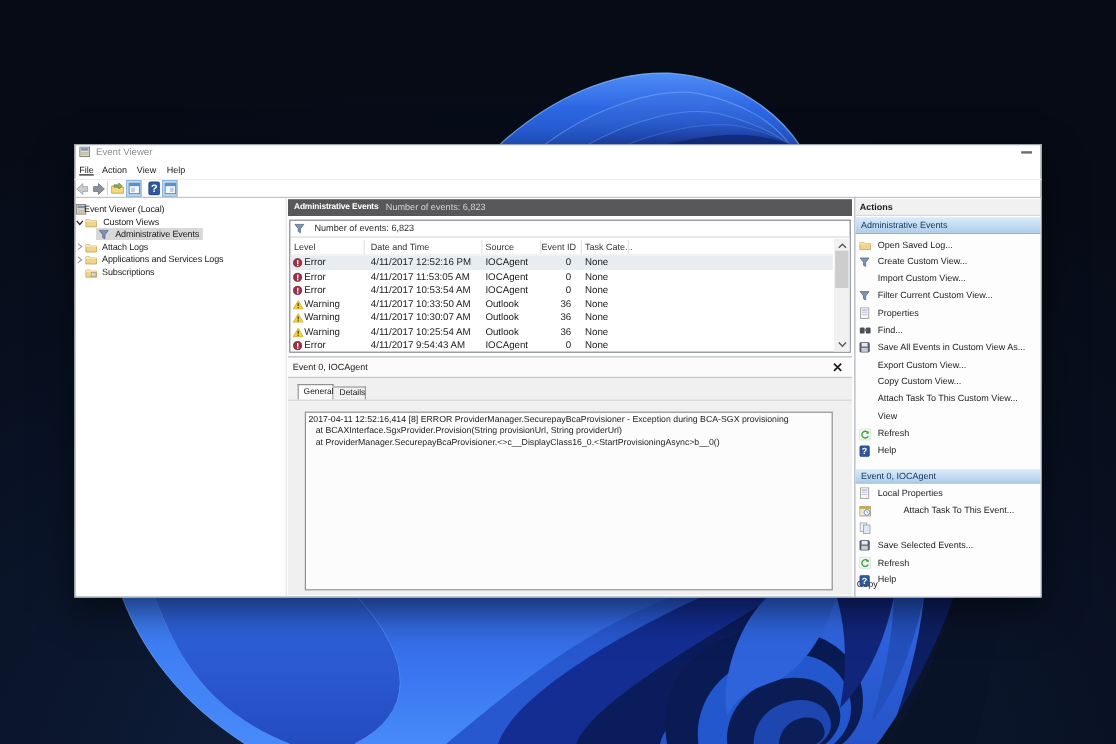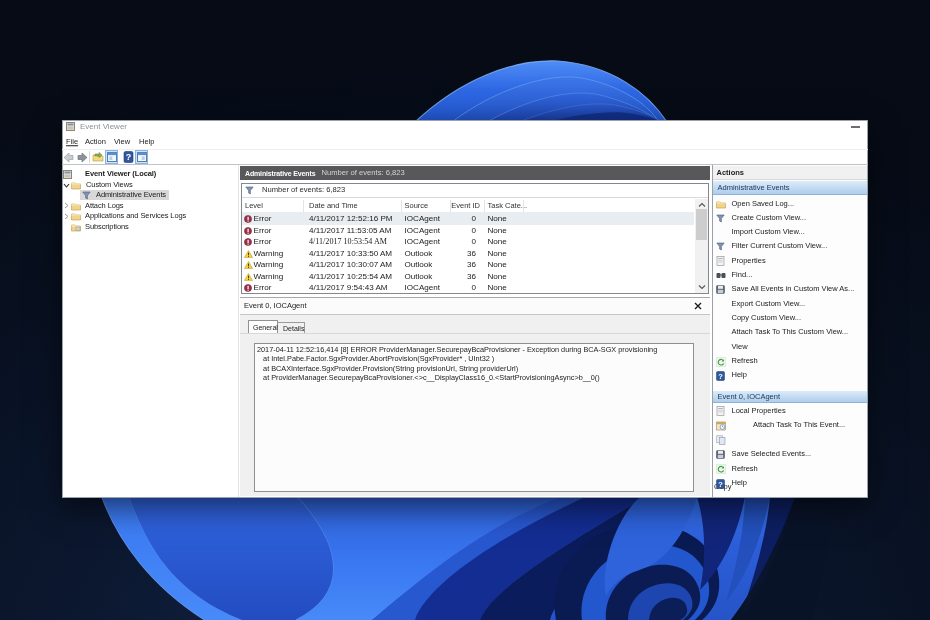--- a/index.html
+++ b/index.html
@@ -162,21 +162,21 @@
       <rect x=".5" y=".5" width="9" height="2.6" fill="#5a8fd0"></rect>
       <rect x="4.7" y="4.4" width="3" height="3.6" fill="#b8cfe6"></rect>
     </svg>
 <div class="abs" style="left:-1px;top:43px;width:806px;height:1px;background:#bfc4c9;"></div>
 <div class="abs" style="left:17px;top:68.5px;width:89px;height:10.0px;background:#d8d8d8;"></div>
 <svg class="ic" style="left:0px;top:48.5px" width="9" height="9" viewBox="0 0 9 9">
       <rect x="0.5" y="0.5" width="8" height="8" fill="#e8e4d8" stroke="#8a8578"></rect>
       <rect x="1.5" y="1.5" width="6" height="2" fill="#7a90b8"></rect>
       <rect x="1.5" y="4.5" width="6" height="3" fill="#c8c2b0"></rect>
     </svg>
-<div class="tx" style="left:22px;top:53.25px;transform:translateY(-50%);font-size:7.5px;color:#1b1b1b;font-weight:bold;letter-spacing:-0.1px;">Event Viewer (Local)</div>
+<div class="tx" style="left:7px;top:53.25px;transform:translateY(-50%);font-size:7.5px;color:#1b1b1b;font-weight:normal;letter-spacing:-0.1px;">Event Viewer (Local)</div>
 <svg class="ic" style="left:-0.5px;top:60.5px" width="7" height="7" viewBox="0 0 7 7">
       <path d="M 1,2 L 3.5,5 L 6,2" fill="none" stroke="#262626" stroke-width="1.1"></path>
     </svg>
 <svg class="ic" style="left:7.5px;top:59.5px" width="10" height="9" viewBox="0 0 10 9">
       <path d="M .5,2 L .5,8 L 9.5,8 L 9.5,3 L 5,3 L 4,2 Z" fill="#f2d387" stroke="#b49b53" stroke-width=".6"></path>
       <path d="M .5,3.8 L 9.5,3.8 L 9.5,3 L 5,3 L 4,2 L .5,2 Z" fill="#f8e3ae"></path>
     </svg>
 <div class="tx" style="left:23px;top:63.75px;transform:translateY(-50%);font-size:7.5px;color:#1b1b1b;font-weight:normal;letter-spacing:-0.1px;">Custom Views</div>
 <svg class="ic" style="left:19px;top:69.5px" width="9" height="9" viewBox="0 0 9 9">
       <path d="M .8,1 L 8.2,1 L 5.4,4.6 L 5.4,8 L 3.6,7 L 3.6,4.6 Z" fill="#7f93b5" stroke="#4e5f7e" stroke-width=".6"></path>
@@ -245,21 +245,21 @@
 <div class="tx" style="left:246px;top:109.525px;transform:translateY(-50%);font-size:8.1px;color:#1b1b1b;font-weight:normal;">4/11/2017 11:53:05 AM</div>
 <div class="tx" style="left:341.5px;top:109.525px;transform:translateY(-50%);font-size:8.1px;color:#1b1b1b;font-weight:normal;">IOCAgent</div>
 <div class="tx" style="left:383px;top:109.525px;width:30px;text-align:right;transform:translateY(-50%);font-size:8.1px;color:#1b1b1b;">0</div>
 <div class="tx" style="left:424.5px;top:109.525px;transform:translateY(-50%);font-size:8.1px;color:#1b1b1b;font-weight:normal;">None</div>
 <svg class="ic" style="left:181px;top:117.07499999999999px" width="8" height="8" viewBox="0 0 8 8">
       <circle cx="4" cy="4" r="3.6" fill="#9b3048" stroke="#6e1f33" stroke-width=".5"></circle>
       <rect x="3.5" y="1.8" width="1.2" height="3.2" fill="#fff"></rect>
       <rect x="3.5" y="5.6" width="1.2" height="1.1" fill="#fff"></rect>
     </svg>
 <div class="tx" style="left:190.5px;top:121.07499999999999px;transform:translateY(-50%);font-size:8.1px;color:#1b1b1b;font-weight:normal;">Error</div>
-<div class="tx" style="left:246px;top:121.07499999999999px;transform:translateY(-50%);font-size:8.1px;color:#1b1b1b;font-weight:normal;font-family:Liberation Serif, serif;">4/11/2017 10:53:54 AM</div>
+<div class="tx" style="left:246px;top:121.07499999999999px;transform:translateY(-50%);font-size:8.1px;color:#1b1b1b;font-weight:normal;">4/11/2017 10:53:54 AM</div>
 <div class="tx" style="left:341.5px;top:121.07499999999999px;transform:translateY(-50%);font-size:8.1px;color:#1b1b1b;font-weight:normal;">IOCAgent</div>
 <div class="tx" style="left:383px;top:121.07499999999999px;width:30px;text-align:right;transform:translateY(-50%);font-size:8.1px;color:#1b1b1b;">0</div>
 <div class="tx" style="left:424.5px;top:121.07499999999999px;transform:translateY(-50%);font-size:8.1px;color:#1b1b1b;font-weight:normal;">None</div>
 <svg class="ic" style="left:181px;top:128.625px" width="9" height="8" viewBox="0 0 9 8">
       <path d="M 4.5,.5 L 8.7,7.6 L .3,7.6 Z" fill="#f5d13c" stroke="#b39a20" stroke-width=".5"></path>
       <rect x="4" y="2.6" width="1" height="2.6" fill="#4a3b00"></rect>
       <rect x="4" y="5.9" width="1" height="1" fill="#4a3b00"></rect>
     </svg>
 <div class="tx" style="left:190.5px;top:132.625px;transform:translateY(-50%);font-size:8.1px;color:#1b1b1b;font-weight:normal;">Warning</div>
 <div class="tx" style="left:246px;top:132.625px;transform:translateY(-50%);font-size:8.1px;color:#1b1b1b;font-weight:normal;">4/11/2017 10:33:50 AM</div>
@@ -313,21 +313,20 @@
 <div class="abs" style="left:177px;top:192.5px;width:470px;height:1.0px;background:#c5c5c5;"></div>
 <div class="abs" style="left:177px;top:193.5px;width:470px;height:181.5px;background:#f0f0f0;"></div>
 <div class="abs" style="left:185px;top:199px;width:29.5px;height:12.5px;background:#fdfdfd;border:1px solid #919191;border-bottom:none;"></div>
 <div class="tx" style="left:190px;top:205.5px;transform:translateY(-50%);font-size:7px;color:#1b1b1b;font-weight:normal;">General</div>
 <div class="abs" style="left:214.5px;top:200.5px;width:27.5px;height:11.0px;background:#f1f1f1;border:1px solid #9a9a9a;border-bottom:none;border-left:none;"></div>
 <div class="tx" style="left:220px;top:206.5px;transform:translateY(-50%);font-size:7px;color:#1b1b1b;font-weight:normal;">Details</div>
 <div class="abs" style="left:177px;top:211.5px;width:470px;height:0.6999999999999886px;background:#d8d8d8;"></div>
 <div class="abs" style="left:191px;top:222px;width:440px;height:149px;background:#fcfcfc;border:1px solid #8f8f8f;"></div>
 <div class="abs" style="left:194px;top:224px;width:430px;font-size:7.3px;line-height:9.3px;color:#1b1b1b;">
       <div style="white-space:nowrap;">2017-04-11 12:52:16,414 [8] ERROR ProviderManager.SecurepayBcaProvisioner - Exception during BCA-SGX provisioning</div>
-      <div style="white-space:nowrap;">&nbsp;&nbsp;&nbsp;at Intel.Pabe.Factor.SgxProvider.AbortProvision(SgxProvider* , UInt32 )</div>
       <div style="white-space:nowrap;">&nbsp;&nbsp;&nbsp;at BCAXInterface.SgxProvider.Provision(String provisionUrl, String providerUrl)</div>
       <div style="white-space:nowrap;">&nbsp;&nbsp;&nbsp;at ProviderManager.SecurepayBcaProvisioner.&lt;&gt;c__DisplayClass16_0.&lt;StartProvisioningAsync&gt;b__0()</div>
     </div>
 <div class="abs" style="left:647px;top:44px;width:2px;height:332px;background:#fff;"></div>
 <div class="abs" style="left:649px;top:44px;width:1px;height:332px;background:#9aa0a6;"></div>
 <div class="abs" style="left:650px;top:44px;width:154px;height:332px;background:#fdfdfd;"></div>
 <div class="abs" style="left:650px;top:45px;width:154px;height:14px;background:#f1f1f1;border-bottom:1px solid #d8d8d8;"></div>
 <div class="tx" style="left:653.5px;top:52px;transform:translateY(-50%);font-size:7.5px;color:#1b1b1b;font-weight:bold;">Actions</div>
 <div class="abs" style="left:650px;top:60px;width:154px;height:14px;background:linear-gradient(#dcebfa,#aecdec);border-bottom:1px solid #8fb2d8;"></div>
 <div class="tx" style="left:654.5px;top:67.0px;transform:translateY(-50%);font-size:7.5px;color:#17365a;font-weight:normal;">Administrative Events</div>

